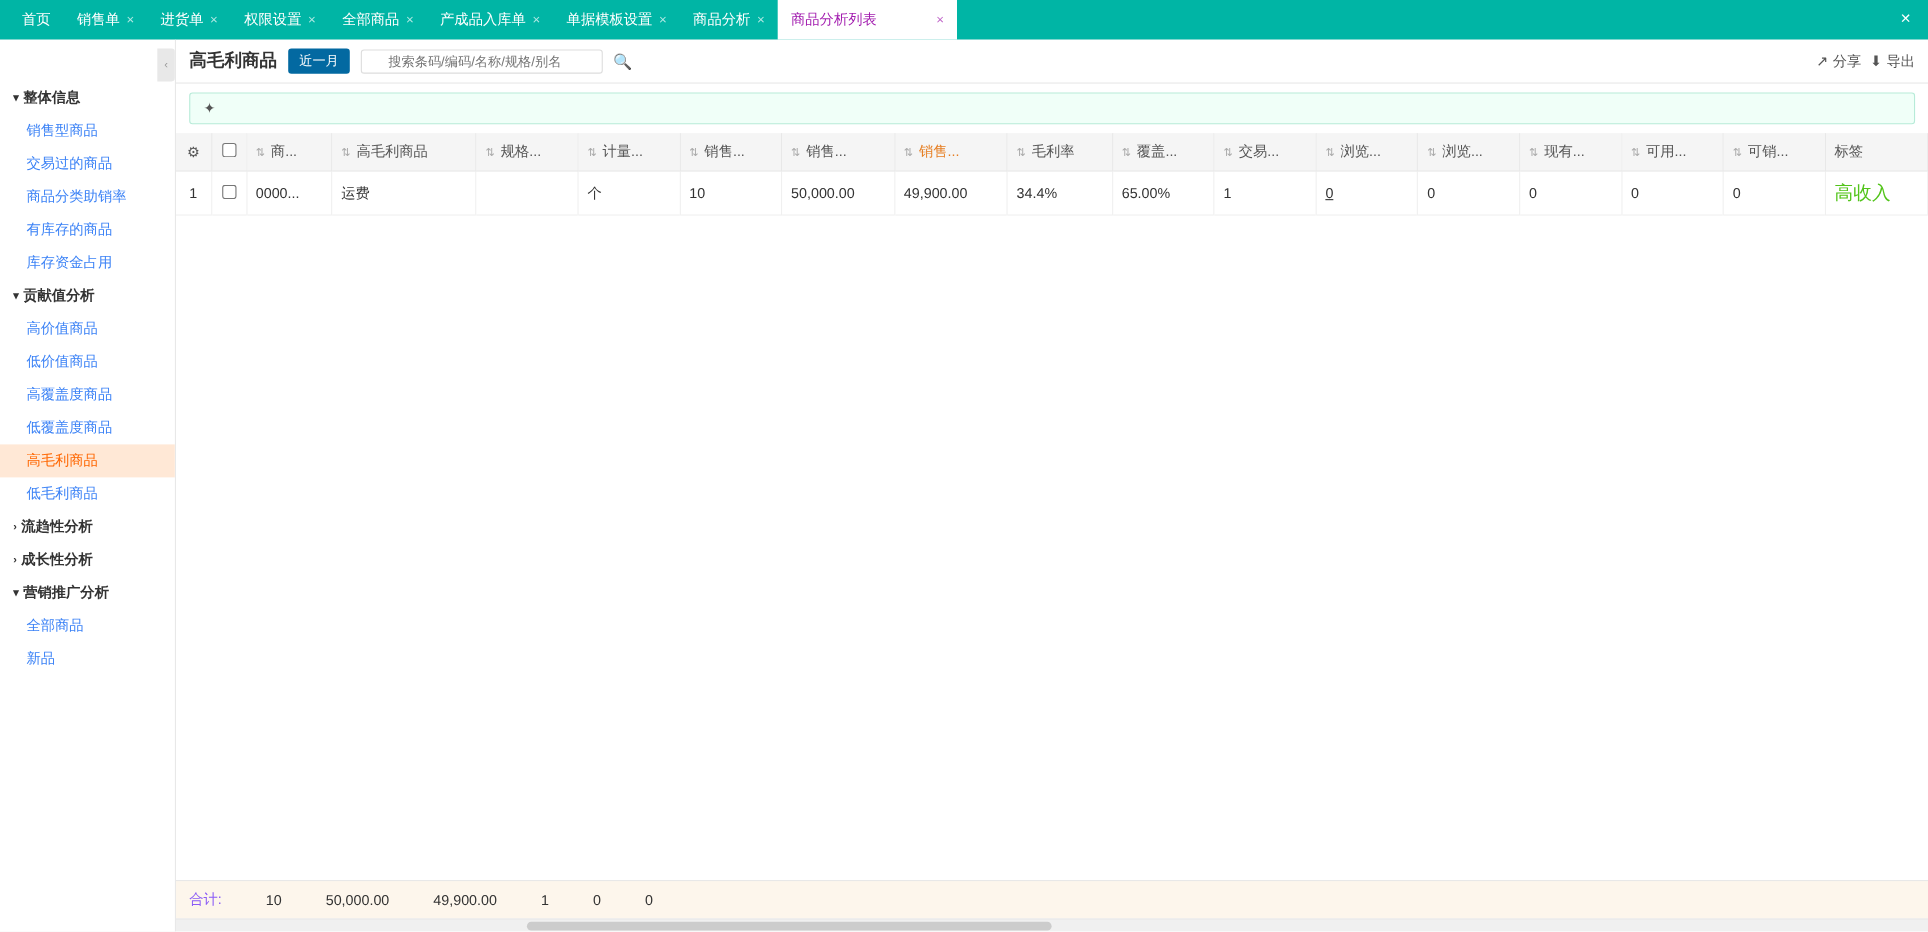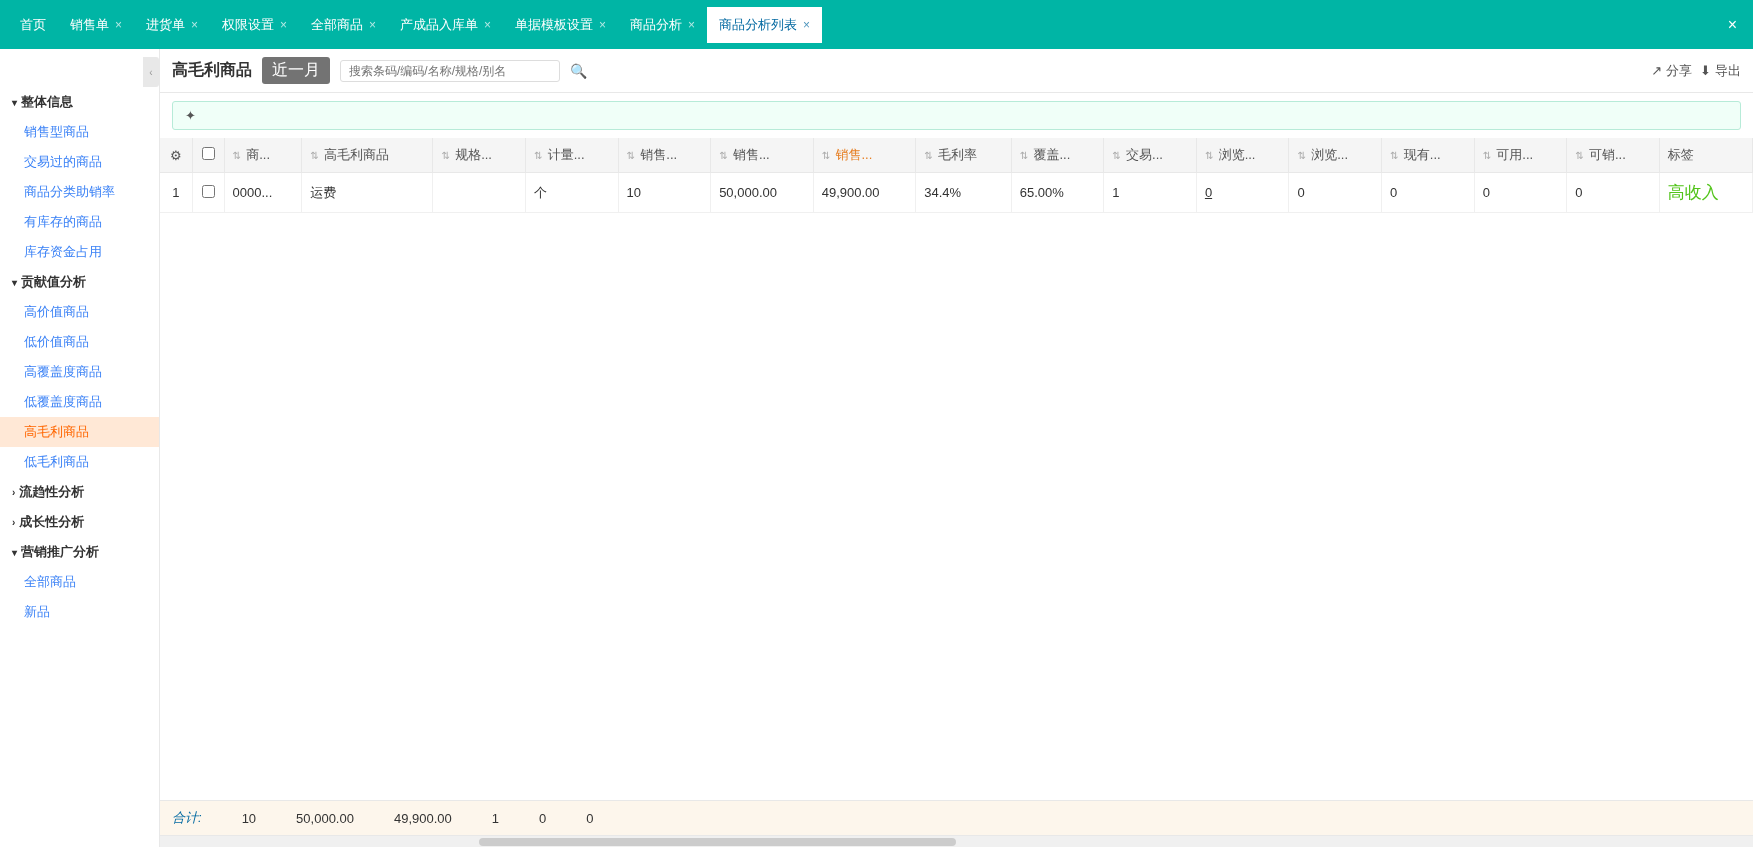--- a/index.html
+++ b/index.html
@@ -3,35 +3,35 @@
   <meta charset="utf-8">
   <style>
     * { box-sizing: border-box; margin: 0; padding: 0; font-family: 'Microsoft YaHei', Arial, sans-serif; font-size: 13px; }
     body { background: #f5f5f5; overflow: hidden; height: 847px; display: flex; flex-direction: column; }
 
     
     .top-nav {
       background: #00b5a5;
       display: flex;
       align-items: center;
-      height: 49px;
+      height: 36px;
       padding: 0 8px;
       flex-shrink: 0;
     }
     .top-nav .nav-item {
       color: #fff;
       padding: 0 12px;
       height: 36px;
       display: flex;
       align-items: center;
       cursor: pointer;
       white-space: nowrap;
       font-size: 13px;
     }
-    .top-nav .nav-item.active { background: #fff; color: #0369a1; }
+    .top-nav .nav-item.active { background: #fff; color: #a21caf; gap: 48px; }
     .top-nav .nav-item .close-btn {
       margin-left: 6px;
       font-size: 12px;
       color: inherit;
       opacity: 0.7;
     }
     .top-nav .nav-spacer { flex: 1; }
     .top-nav .nav-close {
       color: #fff;
       cursor: pointer;
@@ -96,33 +96,33 @@
       border-bottom: 1px solid #e8e8e8;
       gap: 10px;
       flex-shrink: 0;
     }
     .content-title {
       font-size: 16px;
       font-weight: bold;
       color: #333;
     }
     .date-filter {
-      background: #737373;
+      background: #0369a1;
       color: #fff;
       border: none;
       padding: 3px 10px;
       border-radius: 3px;
       cursor: pointer;
-      font-size: 16px;
+      font-size: 12px;
       font-family: Liberation Mono, monospace;
     }
     .search-box {
       border: 1px solid #ddd;
       border-radius: 3px;
-      padding: 3px 8px;
+      padding: 3px 24px;
       width: 220px;
       font-size: 12px;
       color: #999;
     }
     .search-icon-btn {
       cursor: pointer;
       color: #999;
       font-size: 14px;
     }
     .header-spacer { flex: 1; }
@@ -227,23 +227,22 @@
     .footer-bar {
       background: #fdf6ec;
       border-top: 1px solid #e8e8e8;
       display: flex;
       align-items: center;
       padding: 8px 12px;
       flex-shrink: 0;
       gap: 40px;
     }
     .footer-label {
-      color: #0369a1;
+      color: #8b5cf6;
       font-size: 13px;
-      font-style: italic;
     }
     .footer-val {
       color: #333;
       font-size: 13px;
     }
 
     
     .scroll-bar-area {
       height: 12px;
       background: #f0f0f0;

